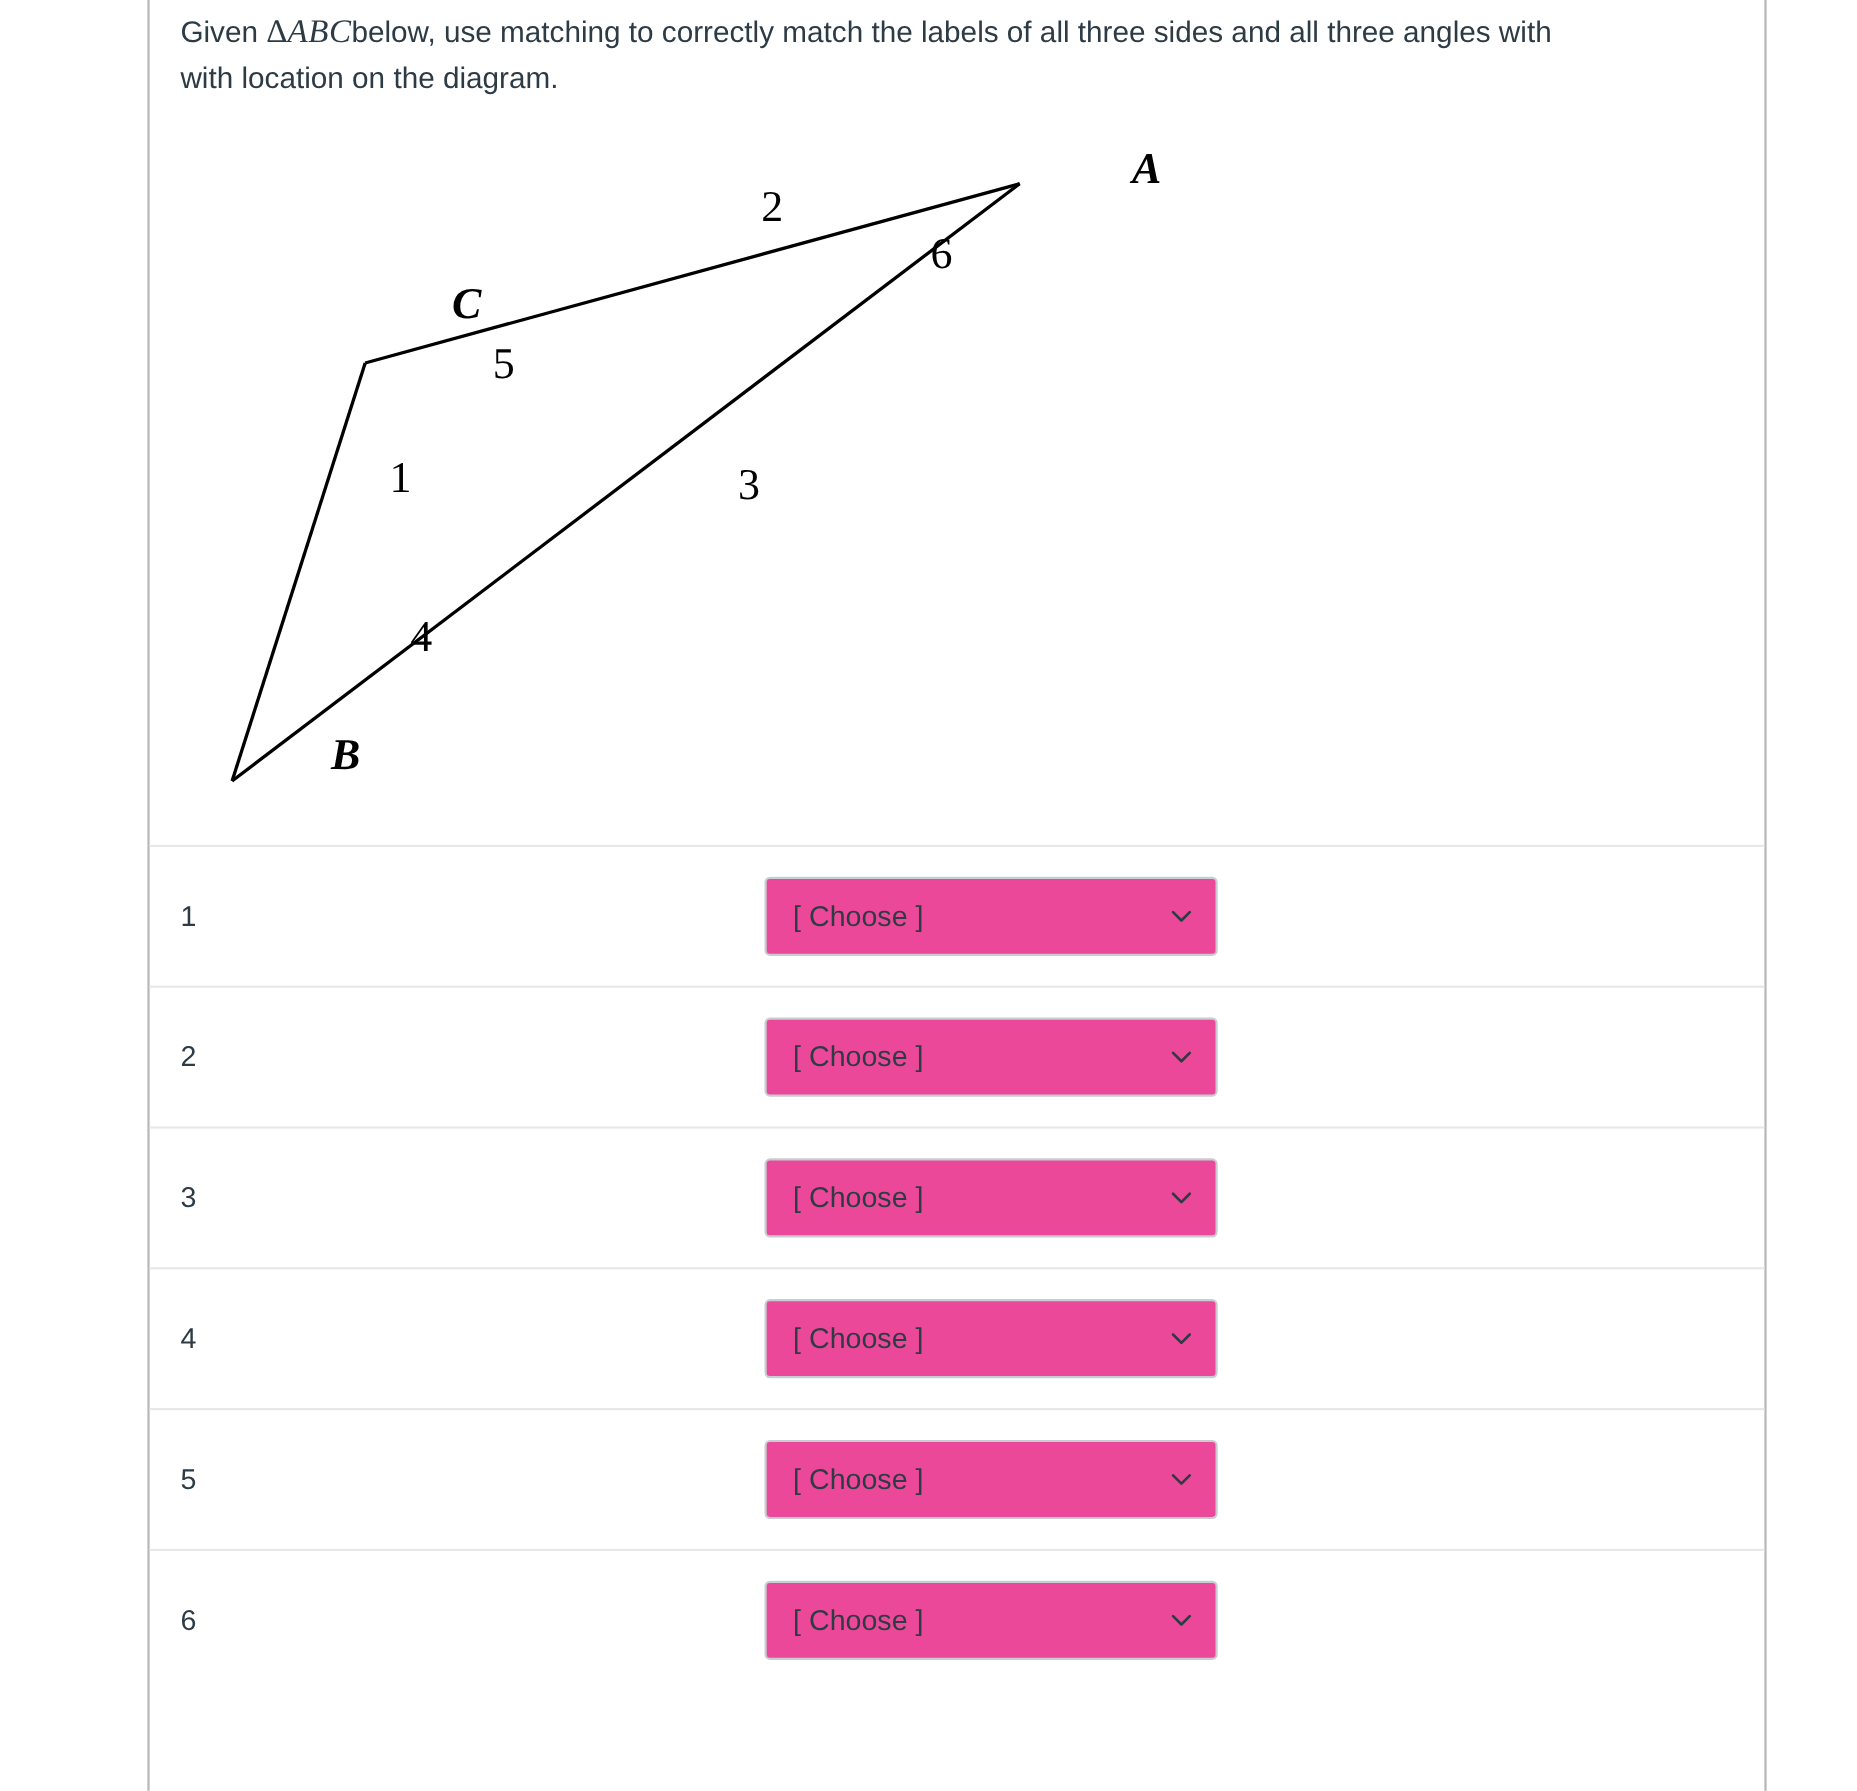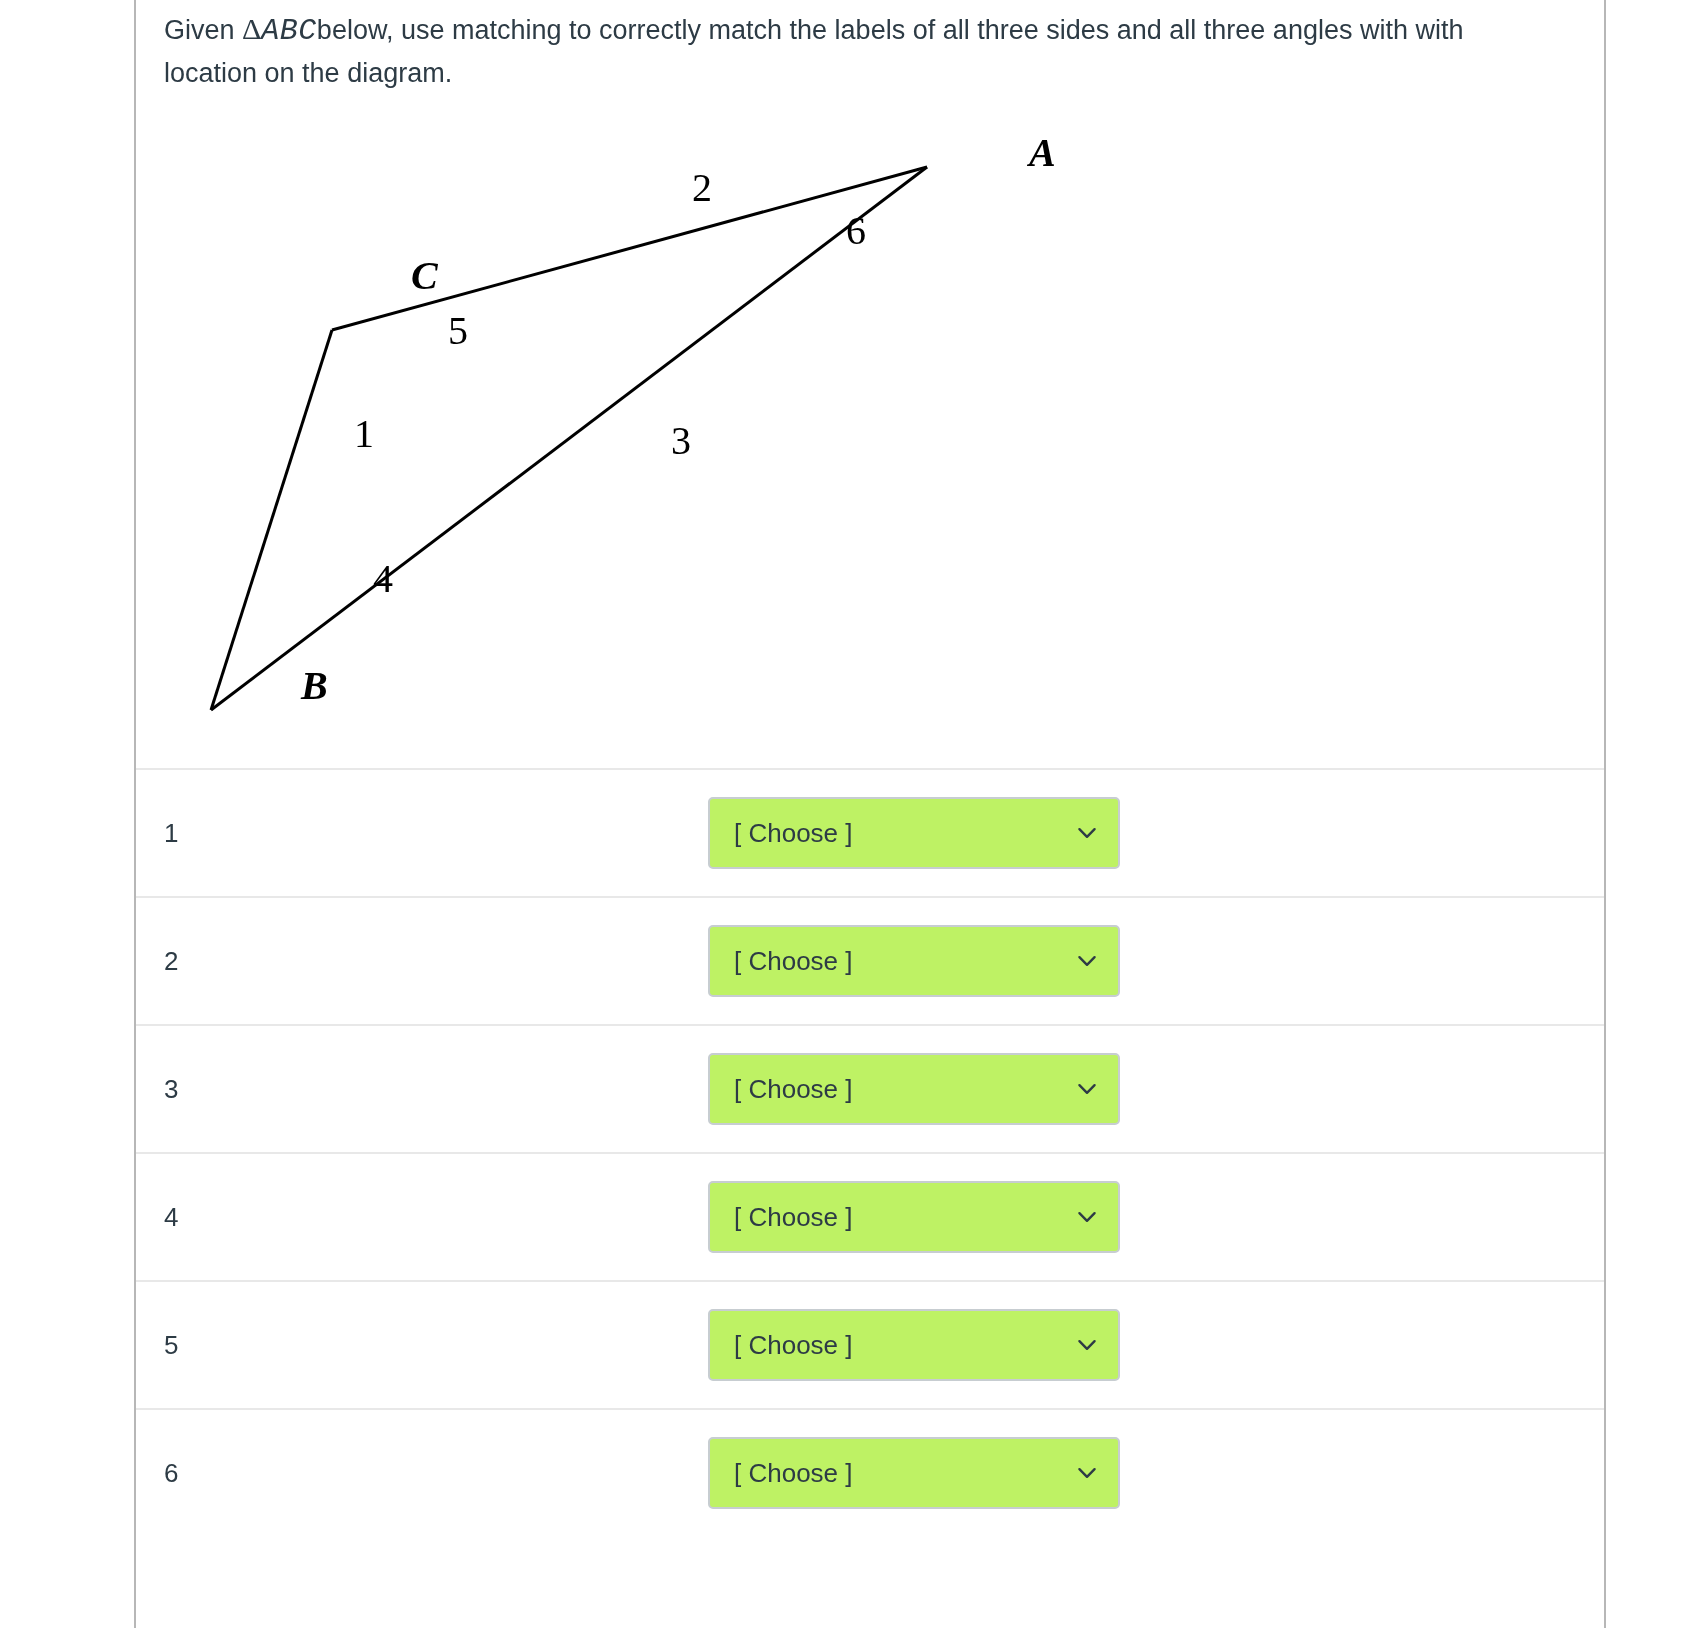--- a/index.html
+++ b/index.html
@@ -34,21 +34,21 @@
     position: absolute;
     left: 28px;
     top: 8px;
     width: 1300px;
     font-size: 27px;
     line-height: 42px;
     color: #2d3b45;
     font-family: "Liberation Sans", sans-serif;
   }
   .mathspan {
-    font-family: Liberation Mono, monospace;
+    font-family: Liberation Serif, serif;
     font-style: italic;
     font-size: 30px;
     letter-spacing: 0.5px;
   }
   .mathdelta {
     font-family: "Liberation Serif", serif;
     font-style: normal;
     font-size: 30px;
   }
 
@@ -99,28 +99,28 @@
     position: absolute;
     left: 28px;
     top: 50%;
     transform: translateY(-50%);
     font-size: 26px;
     color: #2d3b45;
     font-family: "Liberation Sans", sans-serif;
   }
   .choose-select {
     position: absolute;
-    left: 572px;
+    left: 559px;
     top: 50%;
     transform: translateY(-50%);
     width: 412px;
     height: 72px;
     border: 2px solid #c7cdd1;
     border-radius: 5px;
-    background: #bef264;
+    background: #ec4899;
     box-sizing: border-box;
     cursor: pointer;
   }
   .choose-label {
     position: absolute;
     left: 24px;
     top: 50%;
     transform: translateY(-50%);
     font-size: 26px;
     color: #2d3b45;

